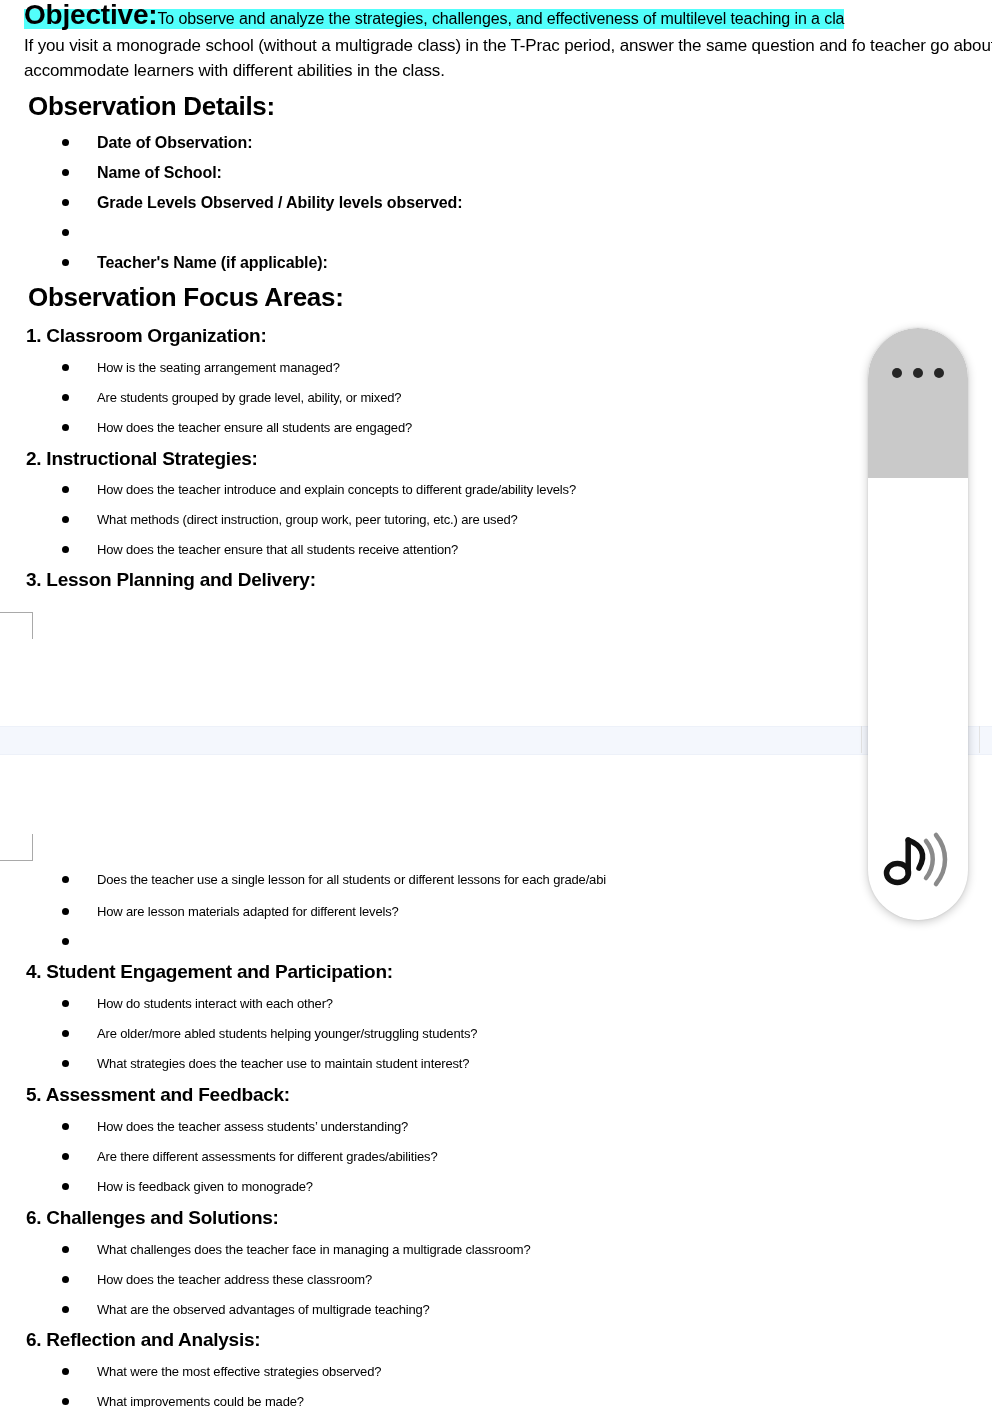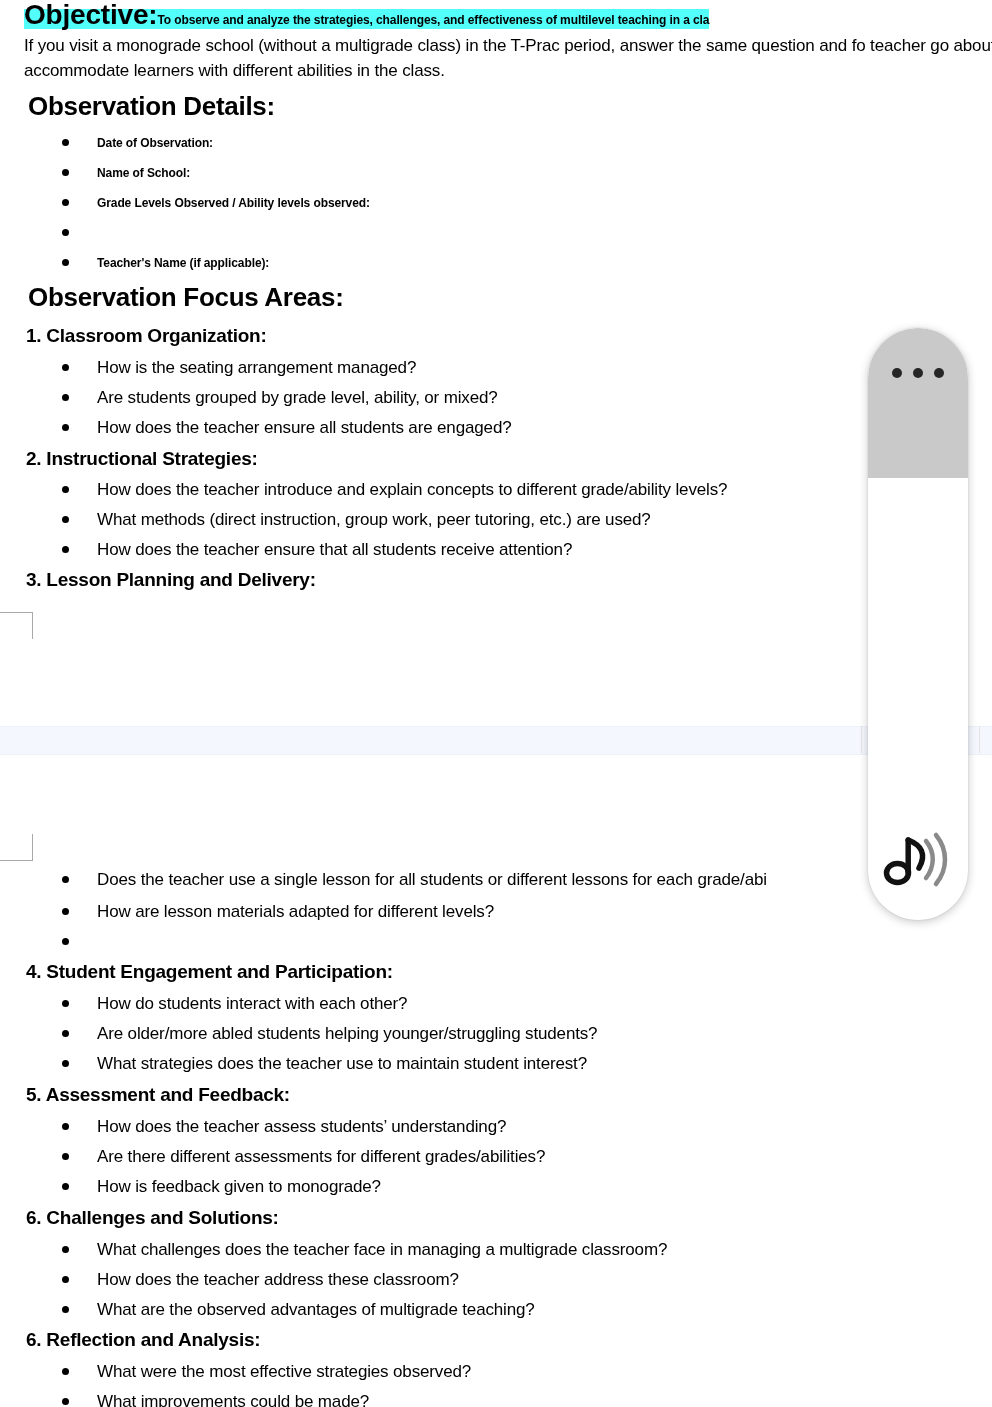--- a/index.html
+++ b/index.html
@@ -49,22 +49,22 @@
     background: #52fffb;
     padding: 1px 0 2px 0;
     box-decoration-break: clone;
   }
   .objective-label {
     font-size: 28px;
     font-weight: 700;
     letter-spacing: -0.2px;
   }
   .objective-text {
-    font-size: 12px;
-    font-weight: 700;
+    font-size: 16px;
+    font-weight: 400;
     letter-spacing: -0.1px;
   }
 
   .intro-para {
     position: absolute;
     left: 24px;
     top: 33px;
     width: 1010px;
     font-size: 17px;
     line-height: 25px;
@@ -108,28 +108,28 @@
     top: 8px;
     width: 7px;
     height: 7px;
     border-radius: 50%;
     background: #000;
   }
   .bullet-text {
     position: absolute;
     left: 97px;
     top: 0;
-    font-size: 17px;
+    font-size: 13px;
     line-height: 24px;
     letter-spacing: -0.15px;
     white-space: nowrap;
   }
   .bullet-text.bold {
     font-weight: 700;
-    font-size: 12px;
+    font-size: 16px;
     letter-spacing: -0.1px;
   }
 
   
   .page-gap {
     position: absolute;
     left: 0;
     top: 726px;
     width: 992px;
     height: 27px;

